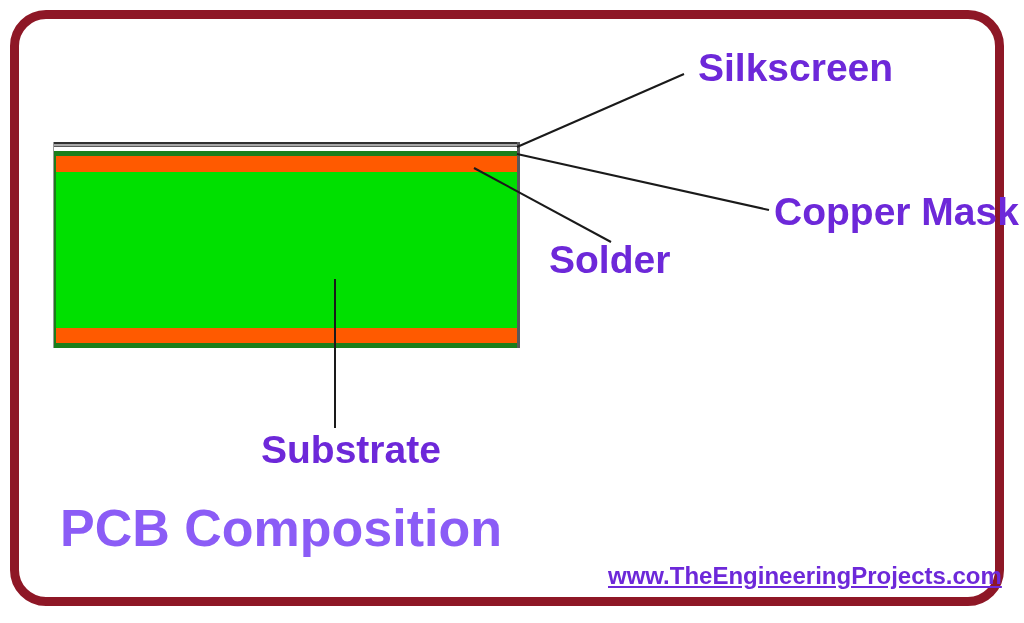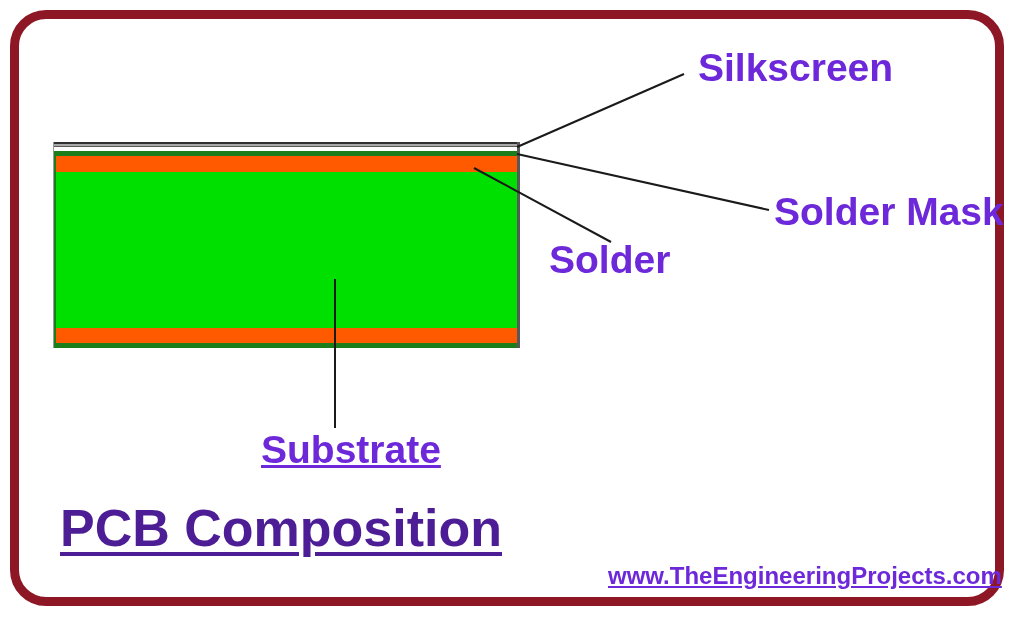--- a/index.html
+++ b/index.html
@@ -80,32 +80,31 @@
     position: absolute;
     font-weight: bold;
     font-size: 39px;
     line-height: 1;
     color: #6d28d9;
     white-space: nowrap;
   }
   #label-silkscreen  { left: 698px; top: 48px;  }
   #label-solder-mask { left: 774px; top: 192px; }
   #label-copper      { left: 549px; top: 240px; }
-  #label-substrate   { left: 261px; top: 430px; text-decoration: underline; }
+  #label-substrate   { left: 261px; top: 430px; }
 
   
   .title {
     position: absolute;
     left: 60px;
     top: 500px;
     font-weight: bold;
     font-size: 52px;
     line-height: 1.1;
-    color: #4c1d95;
-    text-decoration: underline;
+    color: #8b5cf6;
     text-decoration-thickness: 4px;
     text-underline-offset: 6px;
     white-space: nowrap;
   }
 
   
   .site-link {
     position: absolute;
     left: 608px;
     top: 563px;
@@ -137,21 +136,21 @@
 
   <svg class="leaders" viewBox="0 0 1024 623">
     <line x1="517" y1="147" x2="684" y2="74"></line>
     <line x1="517" y1="154" x2="769" y2="210"></line>
     <line x1="474" y1="168" x2="611" y2="242"></line>
     <line x1="335" y1="279" x2="335" y2="428"></line>
   </svg>
 
   <div id="label-silkscreen" class="layer-label">Silkscreen</div>
 
-  <div id="label-solder-mask" class="layer-label">Solder Mask</div>
+  <div id="label-solder-mask" class="layer-label">Copper Mask</div>
 
   <div id="label-copper" class="layer-label">Solder</div>
 
   <div id="label-substrate" class="layer-label">Substrate</div>
 
   <div class="title">PCB Composition</div>
 
   <a class="site-link">www.TheEngineeringProjects.com</a>
 
 </div>

